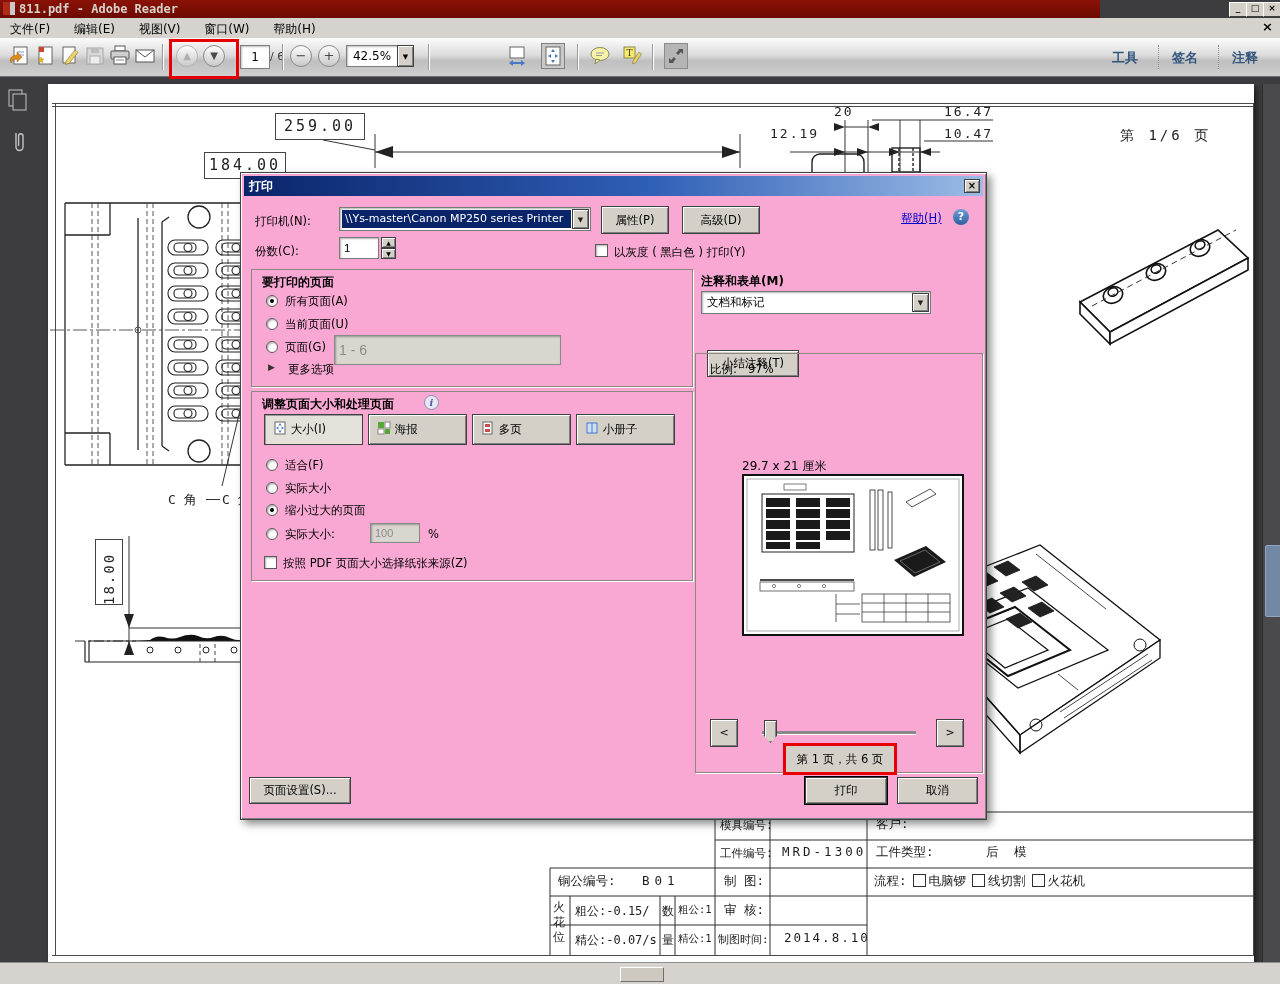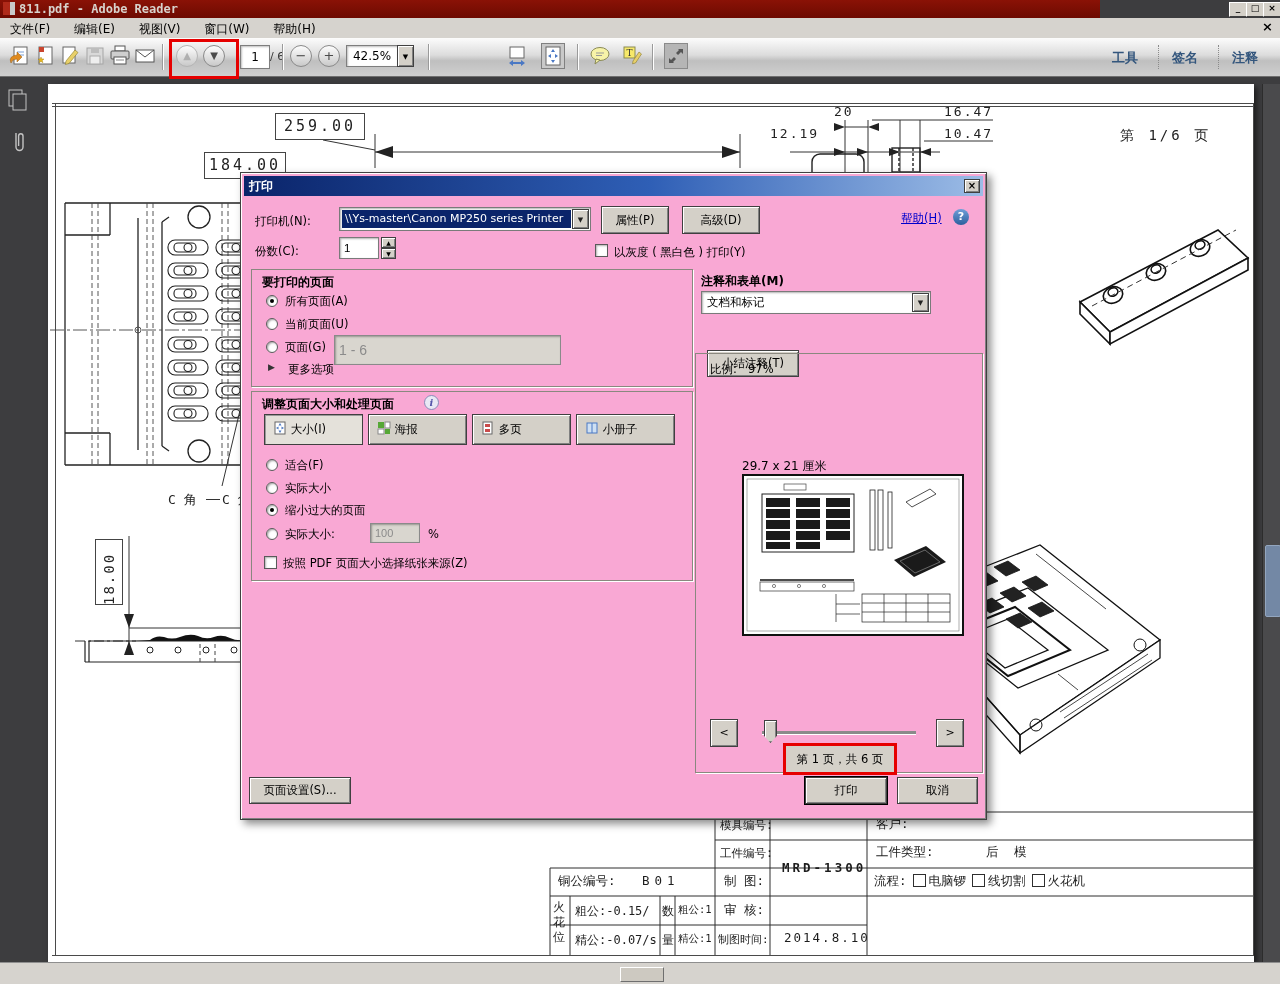--- a/index.html
+++ b/index.html
@@ -385,21 +385,21 @@
     <span style="display:block;transform:rotate(-90deg) translate(-20px,0);transform-origin:center;
       font-size:14px;letter-spacing:2px;white-space:nowrap;margin-top:24px;">18.00</span>
   </div>
   <span class="abs cadtxt" style="left:120px;top:407px;font-size:13px;">C 角</span>
   <span class="abs fline" style="left:158px;top:415px;width:14px;height:1px;background:#333;"></span>
   <span class="abs cadtxt" style="left:174px;top:407px;font-size:13px;">C 角</span>
 
   <span class="abs tbtext" style="left:672px;top:734px;font-size:11.5px;">模具编号:</span>
   <span class="abs tbtext" style="left:828px;top:732px;">客户:</span>
   <span class="abs tbtext" style="left:672px;top:762px;font-size:11.5px;">工件编号:</span>
-  <span class="abs tbtext" style="left:734px;top:776px;letter-spacing:3px;font-weight:bold;">MRD-1300</span>
+  <span class="abs tbtext" style="left:734px;top:760px;letter-spacing:3px;">MRD-1300</span>
   <span class="abs tbtext" style="left:828px;top:760px;">工件类型:</span>
   <span class="abs tbtext" style="left:938px;top:760px;letter-spacing:4px;">后  模</span>
   <span class="abs tbtext" style="left:510px;top:789px;">铜公编号:</span>
   <span class="abs tbtext" style="left:594px;top:789px;letter-spacing:5px;">B01</span>
   <span class="abs tbtext" style="left:676px;top:789px;">制 图:</span>
   <span class="abs tbtext" style="left:826px;top:789px;">
     <span>流程:</span><span class="pchk"></span><span>电脑锣</span><span class="pchk"></span><span>线切割</span><span class="pchk"></span><span>火花机</span>
   </span>
   <span class="abs tbtext" style="left:505px;top:816px;width:15px;line-height:1.25;word-break:break-all;white-space:normal;font-size:12px;">火花位</span>
   <span class="abs tbtext" style="left:527px;top:819px;font-size:12px;text-align:center;">粗公:-0.15/</span>

